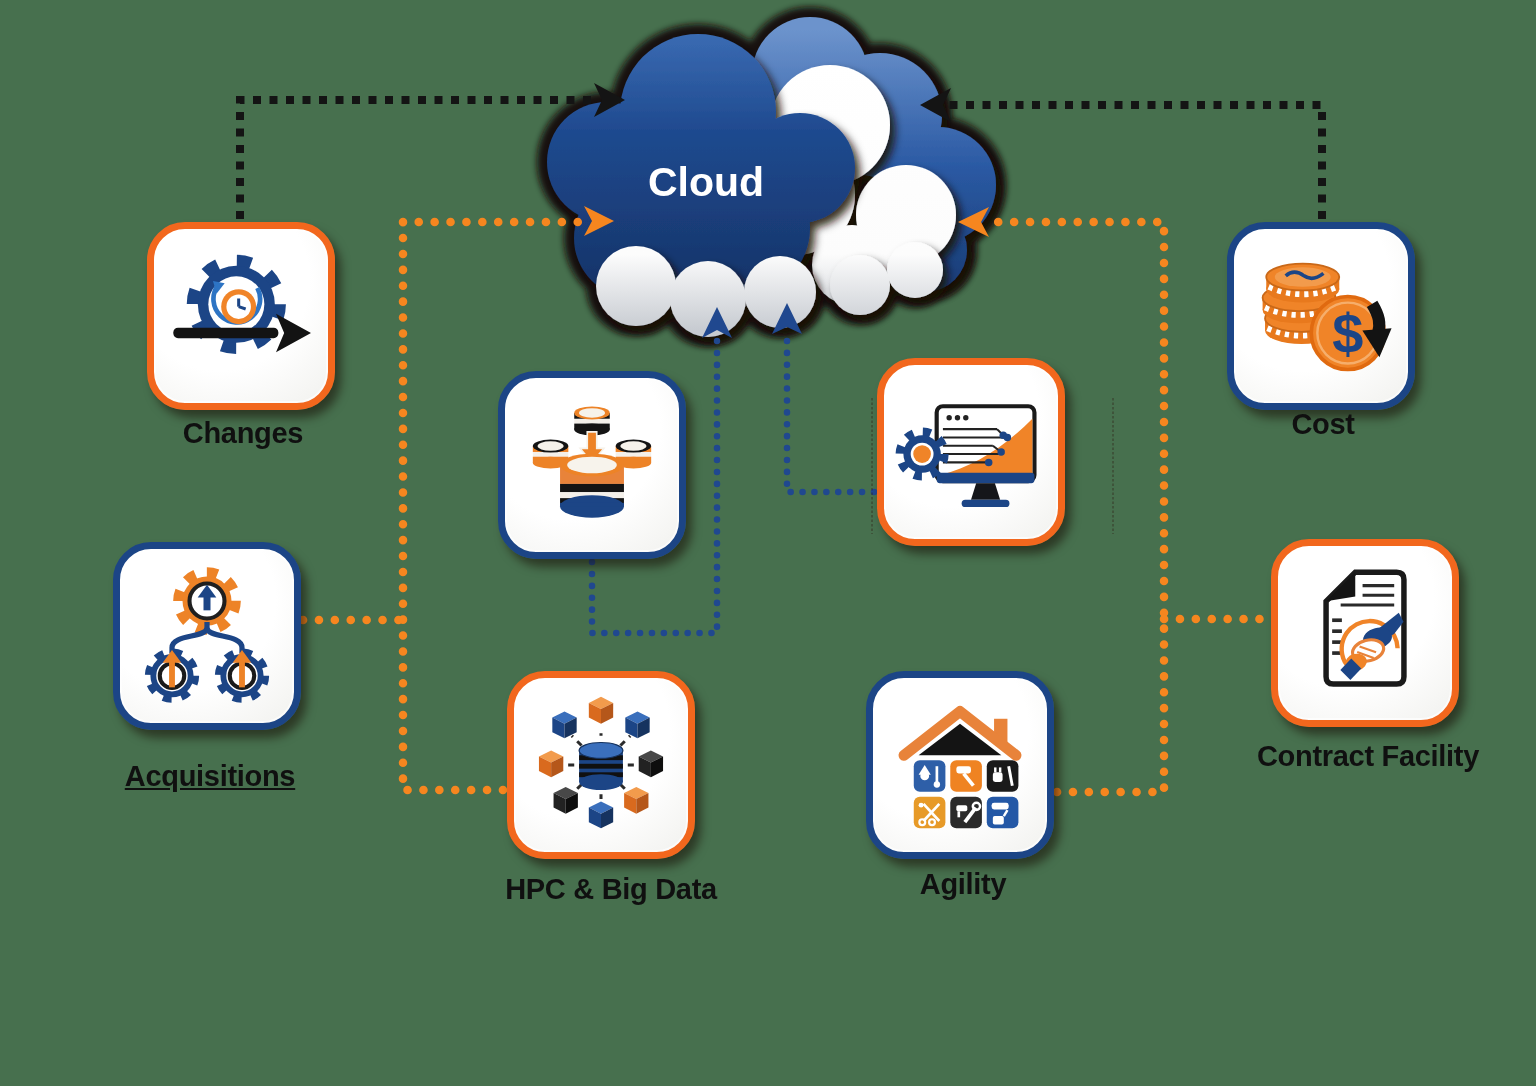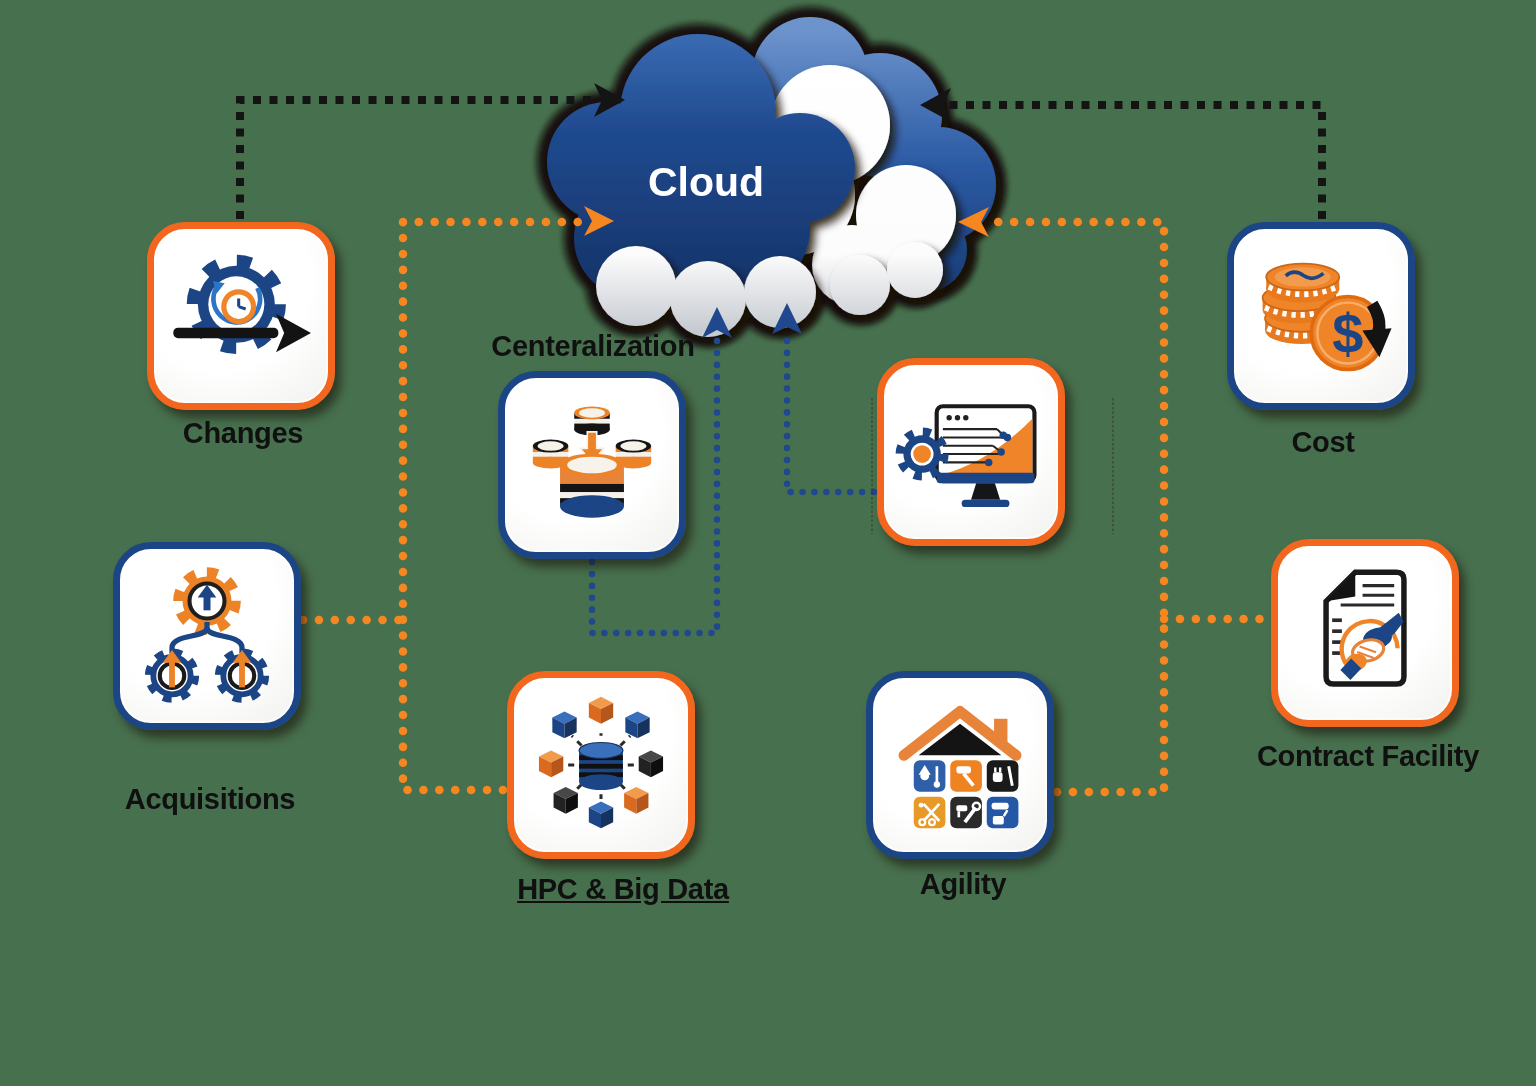--- a/index.html
+++ b/index.html
@@ -20,26 +20,26 @@
   }
   #card-agility{left:147px;top:222px;}
   #card-acquisitions{left:113px;top:542px;}
   #card-centralization{left:498px;top:371px;}
   #card-hpc{left:507px;top:671px;}
   #card-digital{left:877px;top:358px;}
   #card-facility{left:866px;top:671px;}
   #card-cost{left:1227px;top:222px;}
   #card-contract{left:1271px;top:539px;}
   #label-agility{left:138px;top:417px;width:210px;}
-  #label-acquisitions{left:100px;top:783px;width:220px;}
+  #label-acquisitions{left:100px;top:760px;width:220px;text-decoration:underline;}
   #label-centralization{left:448px;top:330px;width:290px;}
-  #label-hpc{left:468px;top:873px;width:310px;text-decoration:underline;}
+  #label-hpc{left:456px;top:873px;width:310px;}
   #label-digital{left:790px;top:551px;width:370px;}
   #label-facility{left:863px;top:868px;width:200px;}
-  #label-cost{left:1223px;top:426px;width:200px;}
+  #label-cost{left:1223px;top:408px;width:200px;}
   #label-contract{left:1213px;top:740px;width:310px;}
 </style>
 </head>
 <body>
 
 <div id="stage" style="background-color: rgb(71, 112, 78);">
 
   <svg id="cloud-svg" width="1536" height="1086" viewBox="0 0 1536 1086">
     <defs>
       <linearGradient id="gradFront" x1="0" y1="30" x2="0" y2="320" gradientUnits="userSpaceOnUse">
@@ -240,21 +240,20 @@
         <rect x="33" y="76" width="54" height="7" fill="#141414"></rect>
         <rect x="33" y="83" width="54" height="5" fill="#F4F0EA"></rect>
         <rect x="33" y="88" width="54" height="6" fill="#141414"></rect>
         <ellipse cx="60" cy="95" rx="27" ry="9.5" fill="#1C4586"></ellipse>
         <rect x="33" y="92" width="54" height="3" fill="#1C4586"></rect>
         <ellipse cx="60" cy="60" rx="27" ry="9.5" fill="#ED8327"></ellipse>
         <ellipse cx="60" cy="60" rx="21" ry="7" fill="#F7F3EC"></ellipse>
       </g>
     </svg>
   </div>
-  <div class="node-label" id="label-centralization">Centeralization</div>
 
   <div class="node-card" id="card-hpc" style="border-color: rgb(242, 103, 29);">
     <svg width="146" height="146" viewBox="0 0 120 120">
       <g stroke="#2B2B2B" stroke-width="2.5" stroke-dasharray="5 5">
         <line x1="60" y1="46" x2="60" y2="34"></line>
           <line x1="60" y1="74" x2="60" y2="88"></line>
         <line x1="38" y1="60" x2="28" y2="60"></line>
           <line x1="82" y1="60" x2="92" y2="60"></line>
         <line x1="44" y1="44" x2="36" y2="36"></line>
           <line x1="76" y1="44" x2="84" y2="36"></line>

